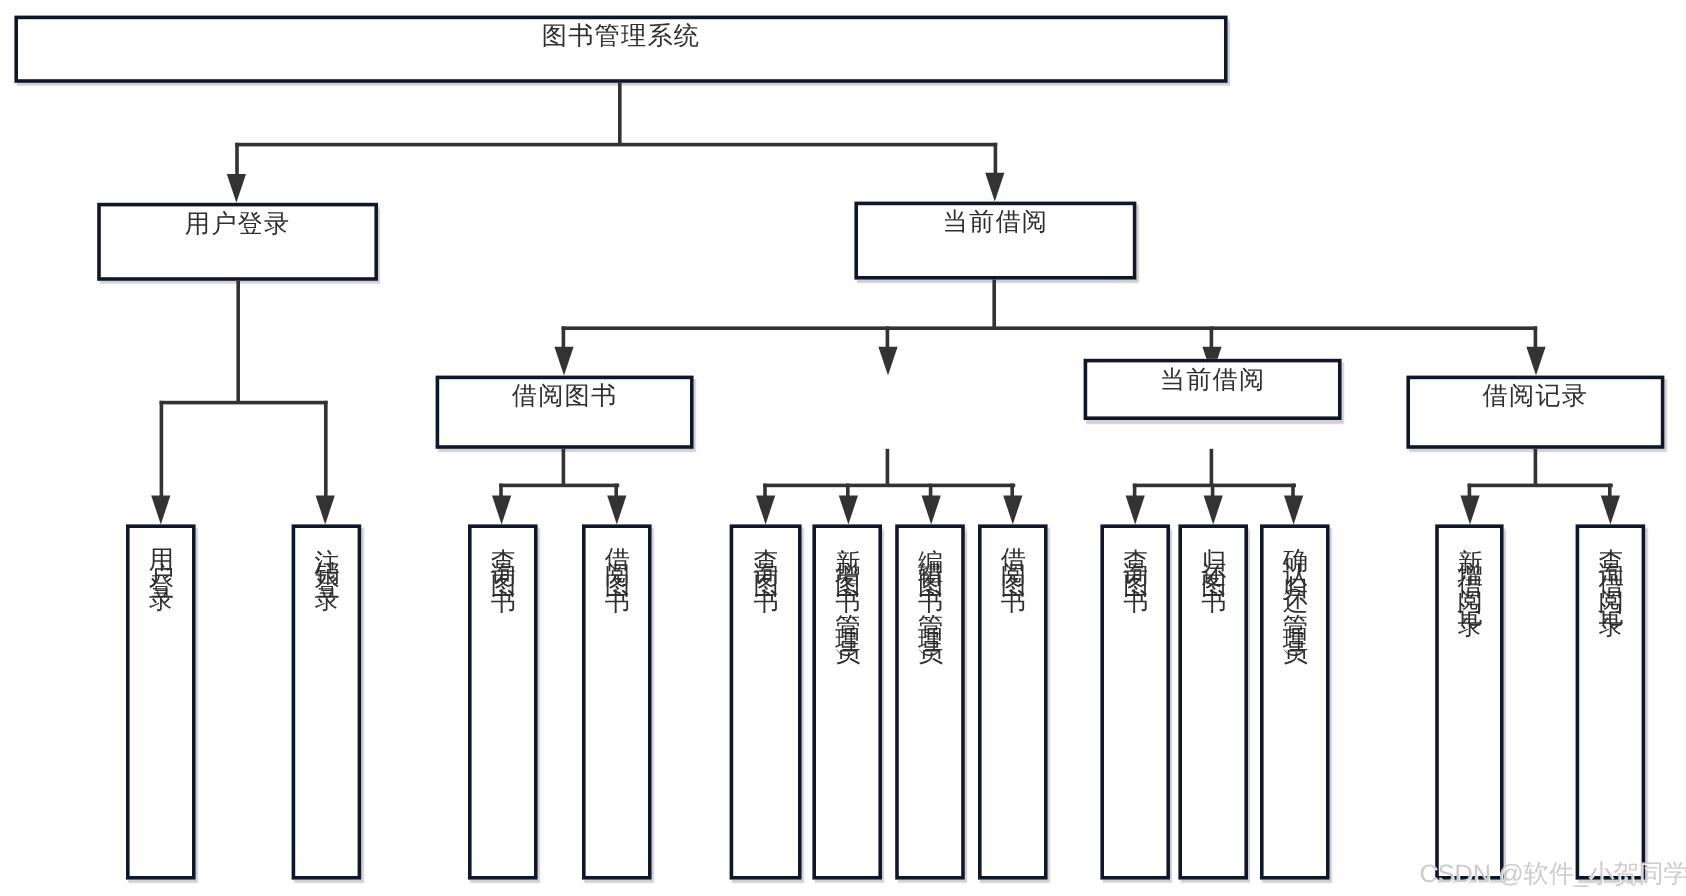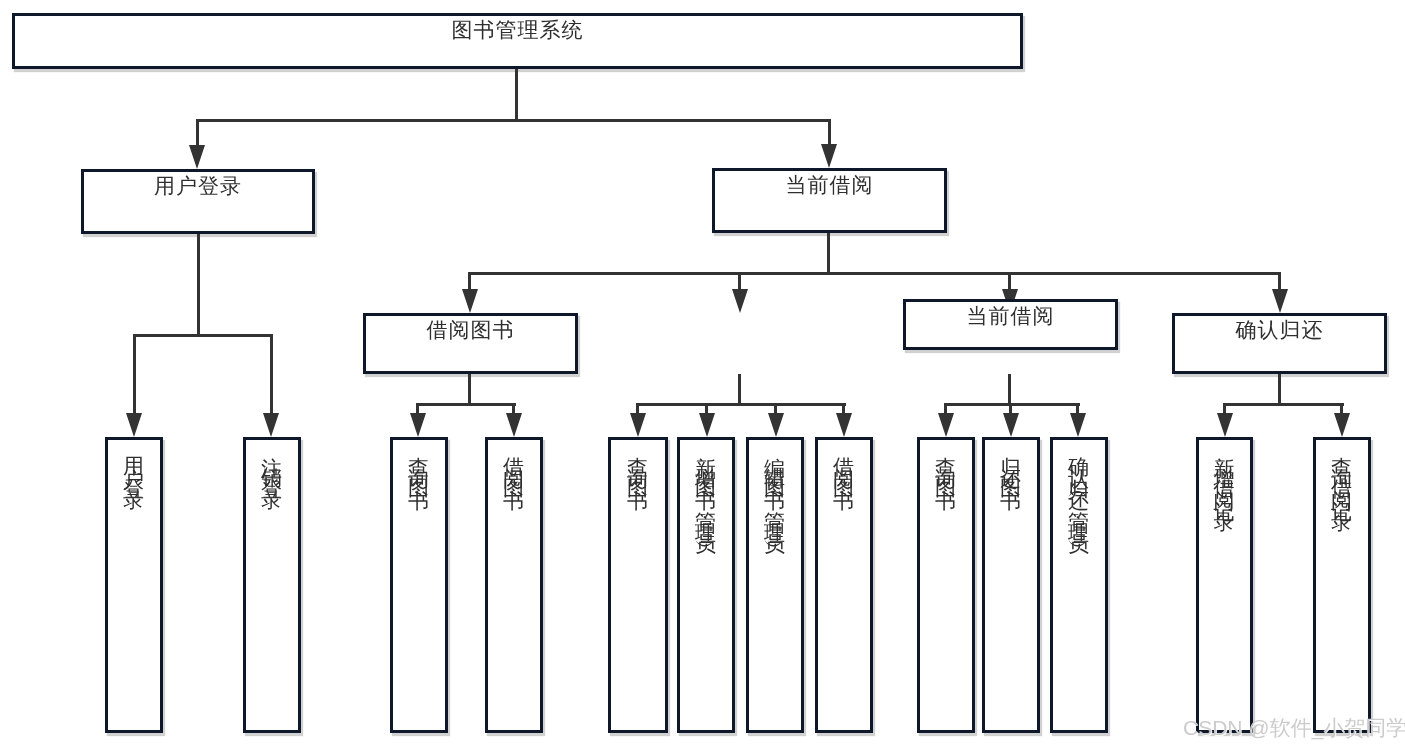--- a/index.html
+++ b/index.html
@@ -72,21 +72,21 @@
   <div class="arrow" style="left:1002px;top:289px;"></div>
   <div class="arrow" style="left:1272px;top:289px;"></div>
 
   <div class="box" style="left:363px;top:313px;width:215px;height:61px;">
     <span>借阅图书</span>
   </div>
   <div class="box" style="left:903px;top:299px;width:215px;height:51px;">
     <span>当前借阅</span>
   </div>
   <div class="box" style="left:1172px;top:313px;width:215px;height:61px;">
-    <span>确认归还</span>
+    <span>借阅记录</span>
   </div>
 
   <div class="line v" style="left:468px;top:374px;height:31px;"></div>
   <div class="line h" style="left:416px;top:403px;width:100px;"></div>
   <div class="line v" style="left:416px;top:403px;height:16px;"></div>
   <div class="line v" style="left:512px;top:403px;height:16px;"></div>
   <div class="arrow" style="left:410px;top:413px;"></div>
   <div class="arrow" style="left:506px;top:413px;"></div>
 
   <div class="line v" style="left:738px;top:374px;height:31px;"></div>

